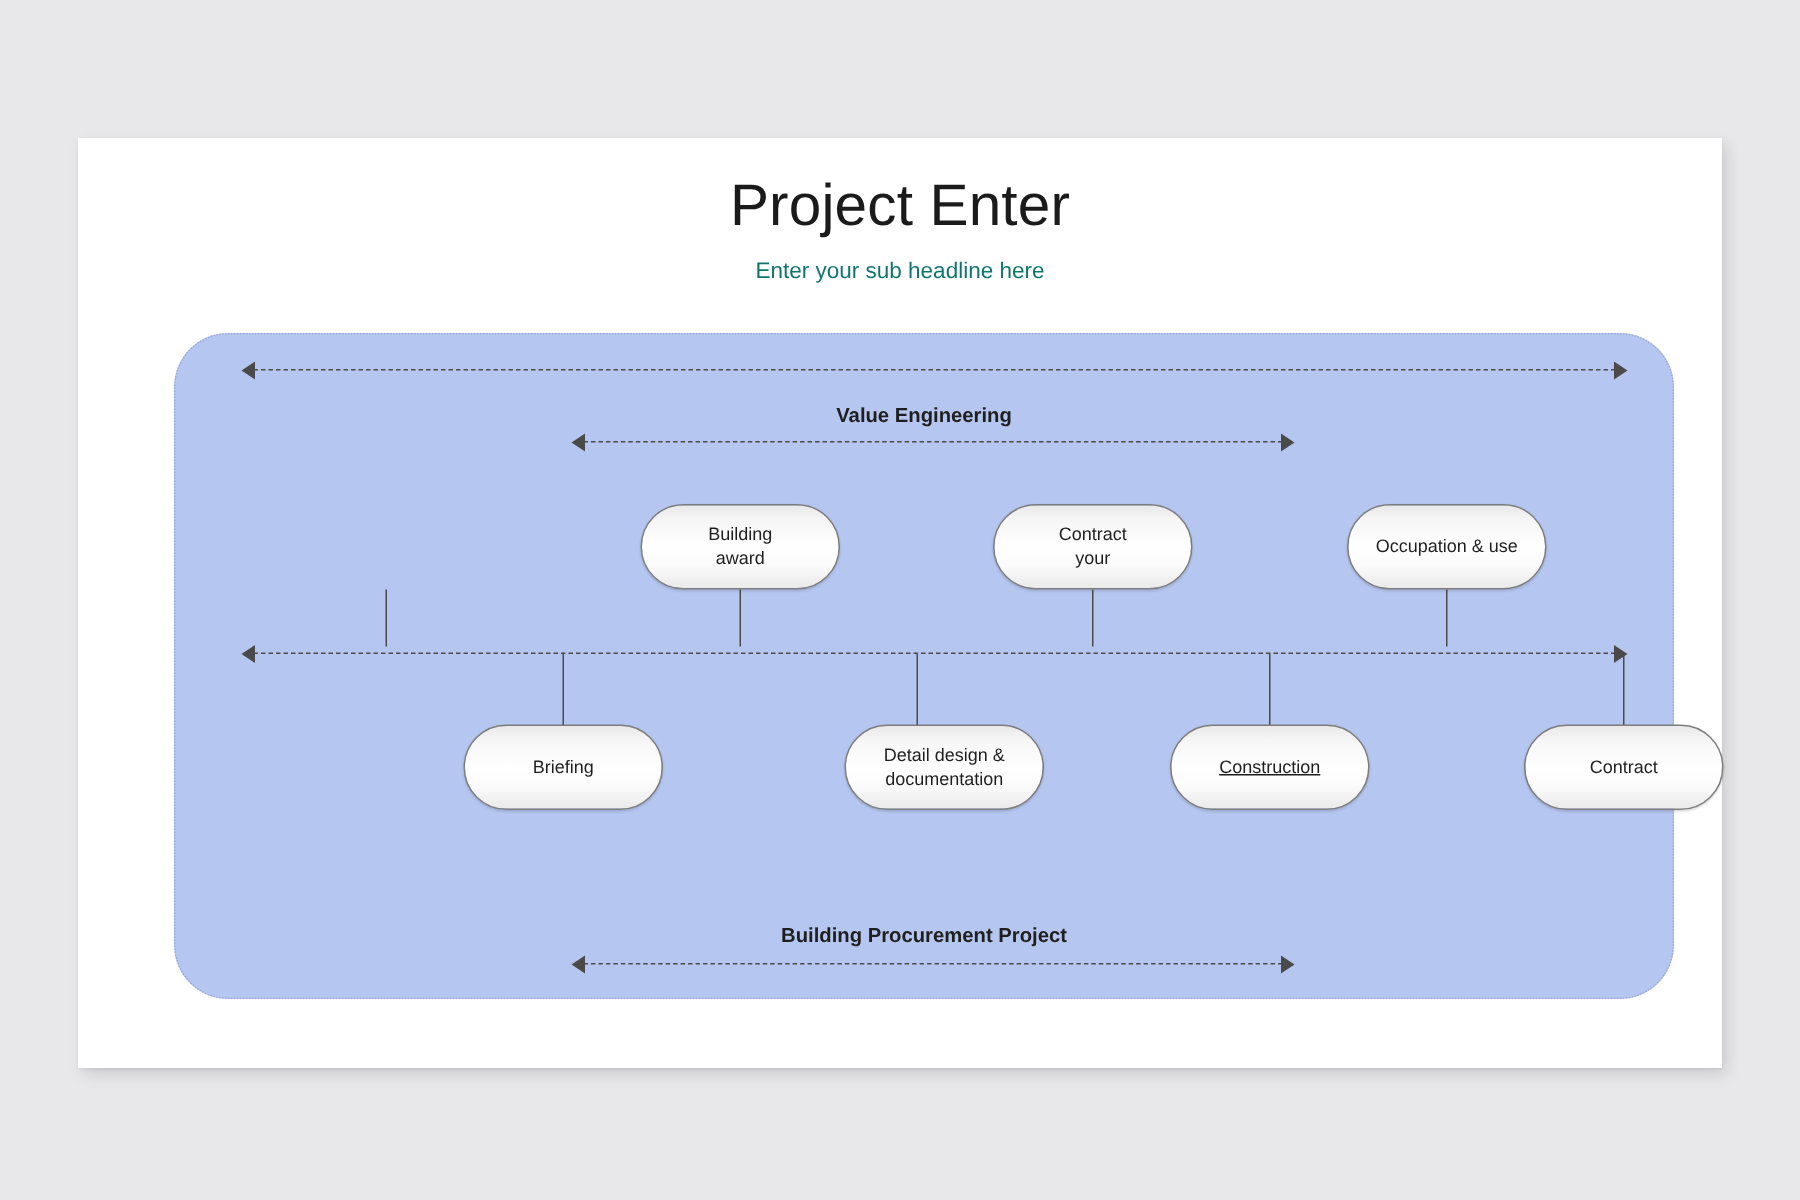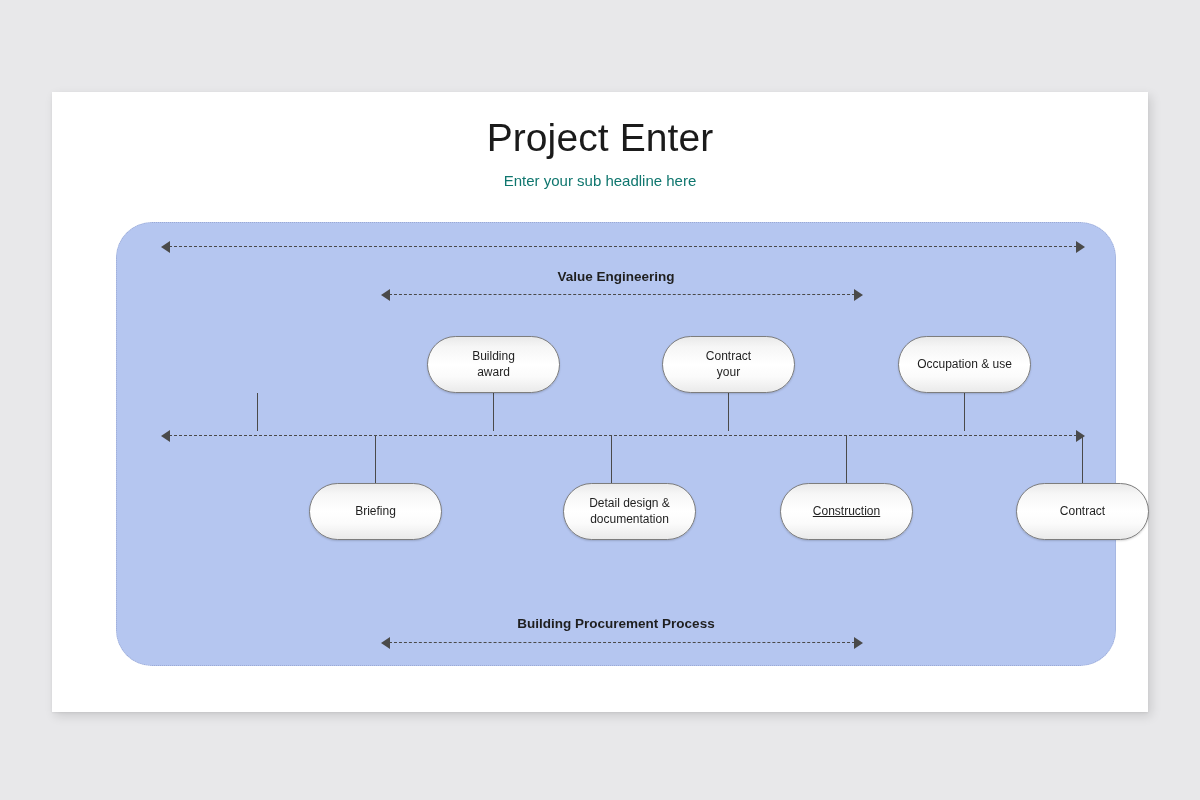--- a/index.html
+++ b/index.html
@@ -150,21 +150,21 @@
       <div class="pill" style="left:446px; top:260px; width:133px; height:57px;">
         <span><span>Detail design &amp;</span><br><span>documentation</span></span>
       </div>
       <div class="pill" style="left:663px; top:260px; width:133px; height:57px;text-decoration:underline;">
         <span>Construction</span>
       </div>
       <div class="pill" style="left:899px; top:260px; width:133px; height:57px;">
         <span>Contract</span>
       </div>
 
-      <div class="band-label lbl-bp">Building Procurement Process</div>
+      <div class="band-label lbl-bp">Building Procurement Project</div>
       <div class="arrow arr-bottom">
         <div class="head left"></div>
         <div class="shaft"></div>
         <div class="head right"></div>
       </div>
 
     </div>
   </div>
 </div>
 

